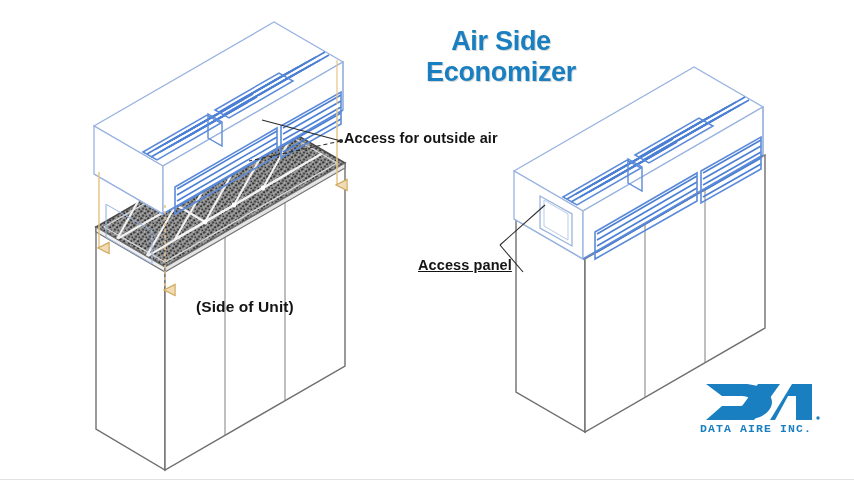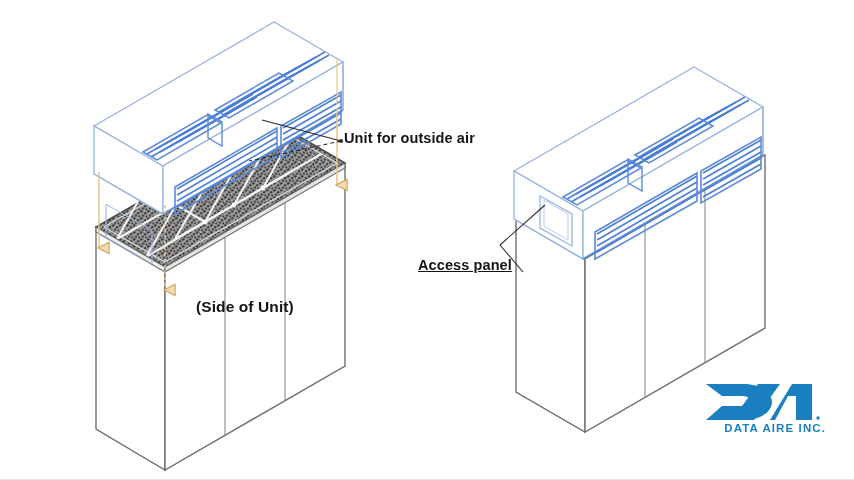--- a/index.html
+++ b/index.html
@@ -58,22 +58,22 @@
     top: 378px;
     width: 126px;
     height: 62px;
   }
   .logo-mark { position: absolute; left: 0; top: 0; }
   .logo-text {
     position: absolute;
     left: 0;
     top: 44px;
     width: 126px;
-    text-align: right;
-    font-family: Liberation Sans, sans-serif;
+    text-align: left;
+    font-family: Liberation Mono, monospace;
     font-weight: bold;
     font-size: 11.5px;
     letter-spacing: 1.1px;
     color: #1a7fc1;
     white-space: nowrap;
   }
 </style>
 </head>
 <body>
 
@@ -295,23 +295,25 @@
       </g>
 
       <g>
         <path d="M545 205 L500 245" fill="none" stroke="#2b2b2b" stroke-width="1.1"></path>
         <path d="M500 245 L523 272" fill="none" stroke="#2b2b2b" stroke-width="1.1"></path>
       </g>
     </g>
   </svg>
 
   <div class="title">
+    <div>Air Side</div>
+    <div>Economizer</div>
   </div>
 
-  <div class="callout" id="label-inlet">Unit for outside air</div>
+  <div class="callout" id="label-inlet">Access for outside air</div>
 
   <div class="callout" id="label-access">Access panel</div>
 
   <div class="callout" id="label-rear">(Side of Unit)</div>
 
   <div class="logo">
     <svg class="logo-mark" width="126" height="48" viewBox="0 0 126 48">
       <g fill="#1a7fc1">
 
         <path d="M6 6 L44 6 C62 6 72 16 72 24 C72 34 60 42 44 42 L6 42 L22 28 L40 28

